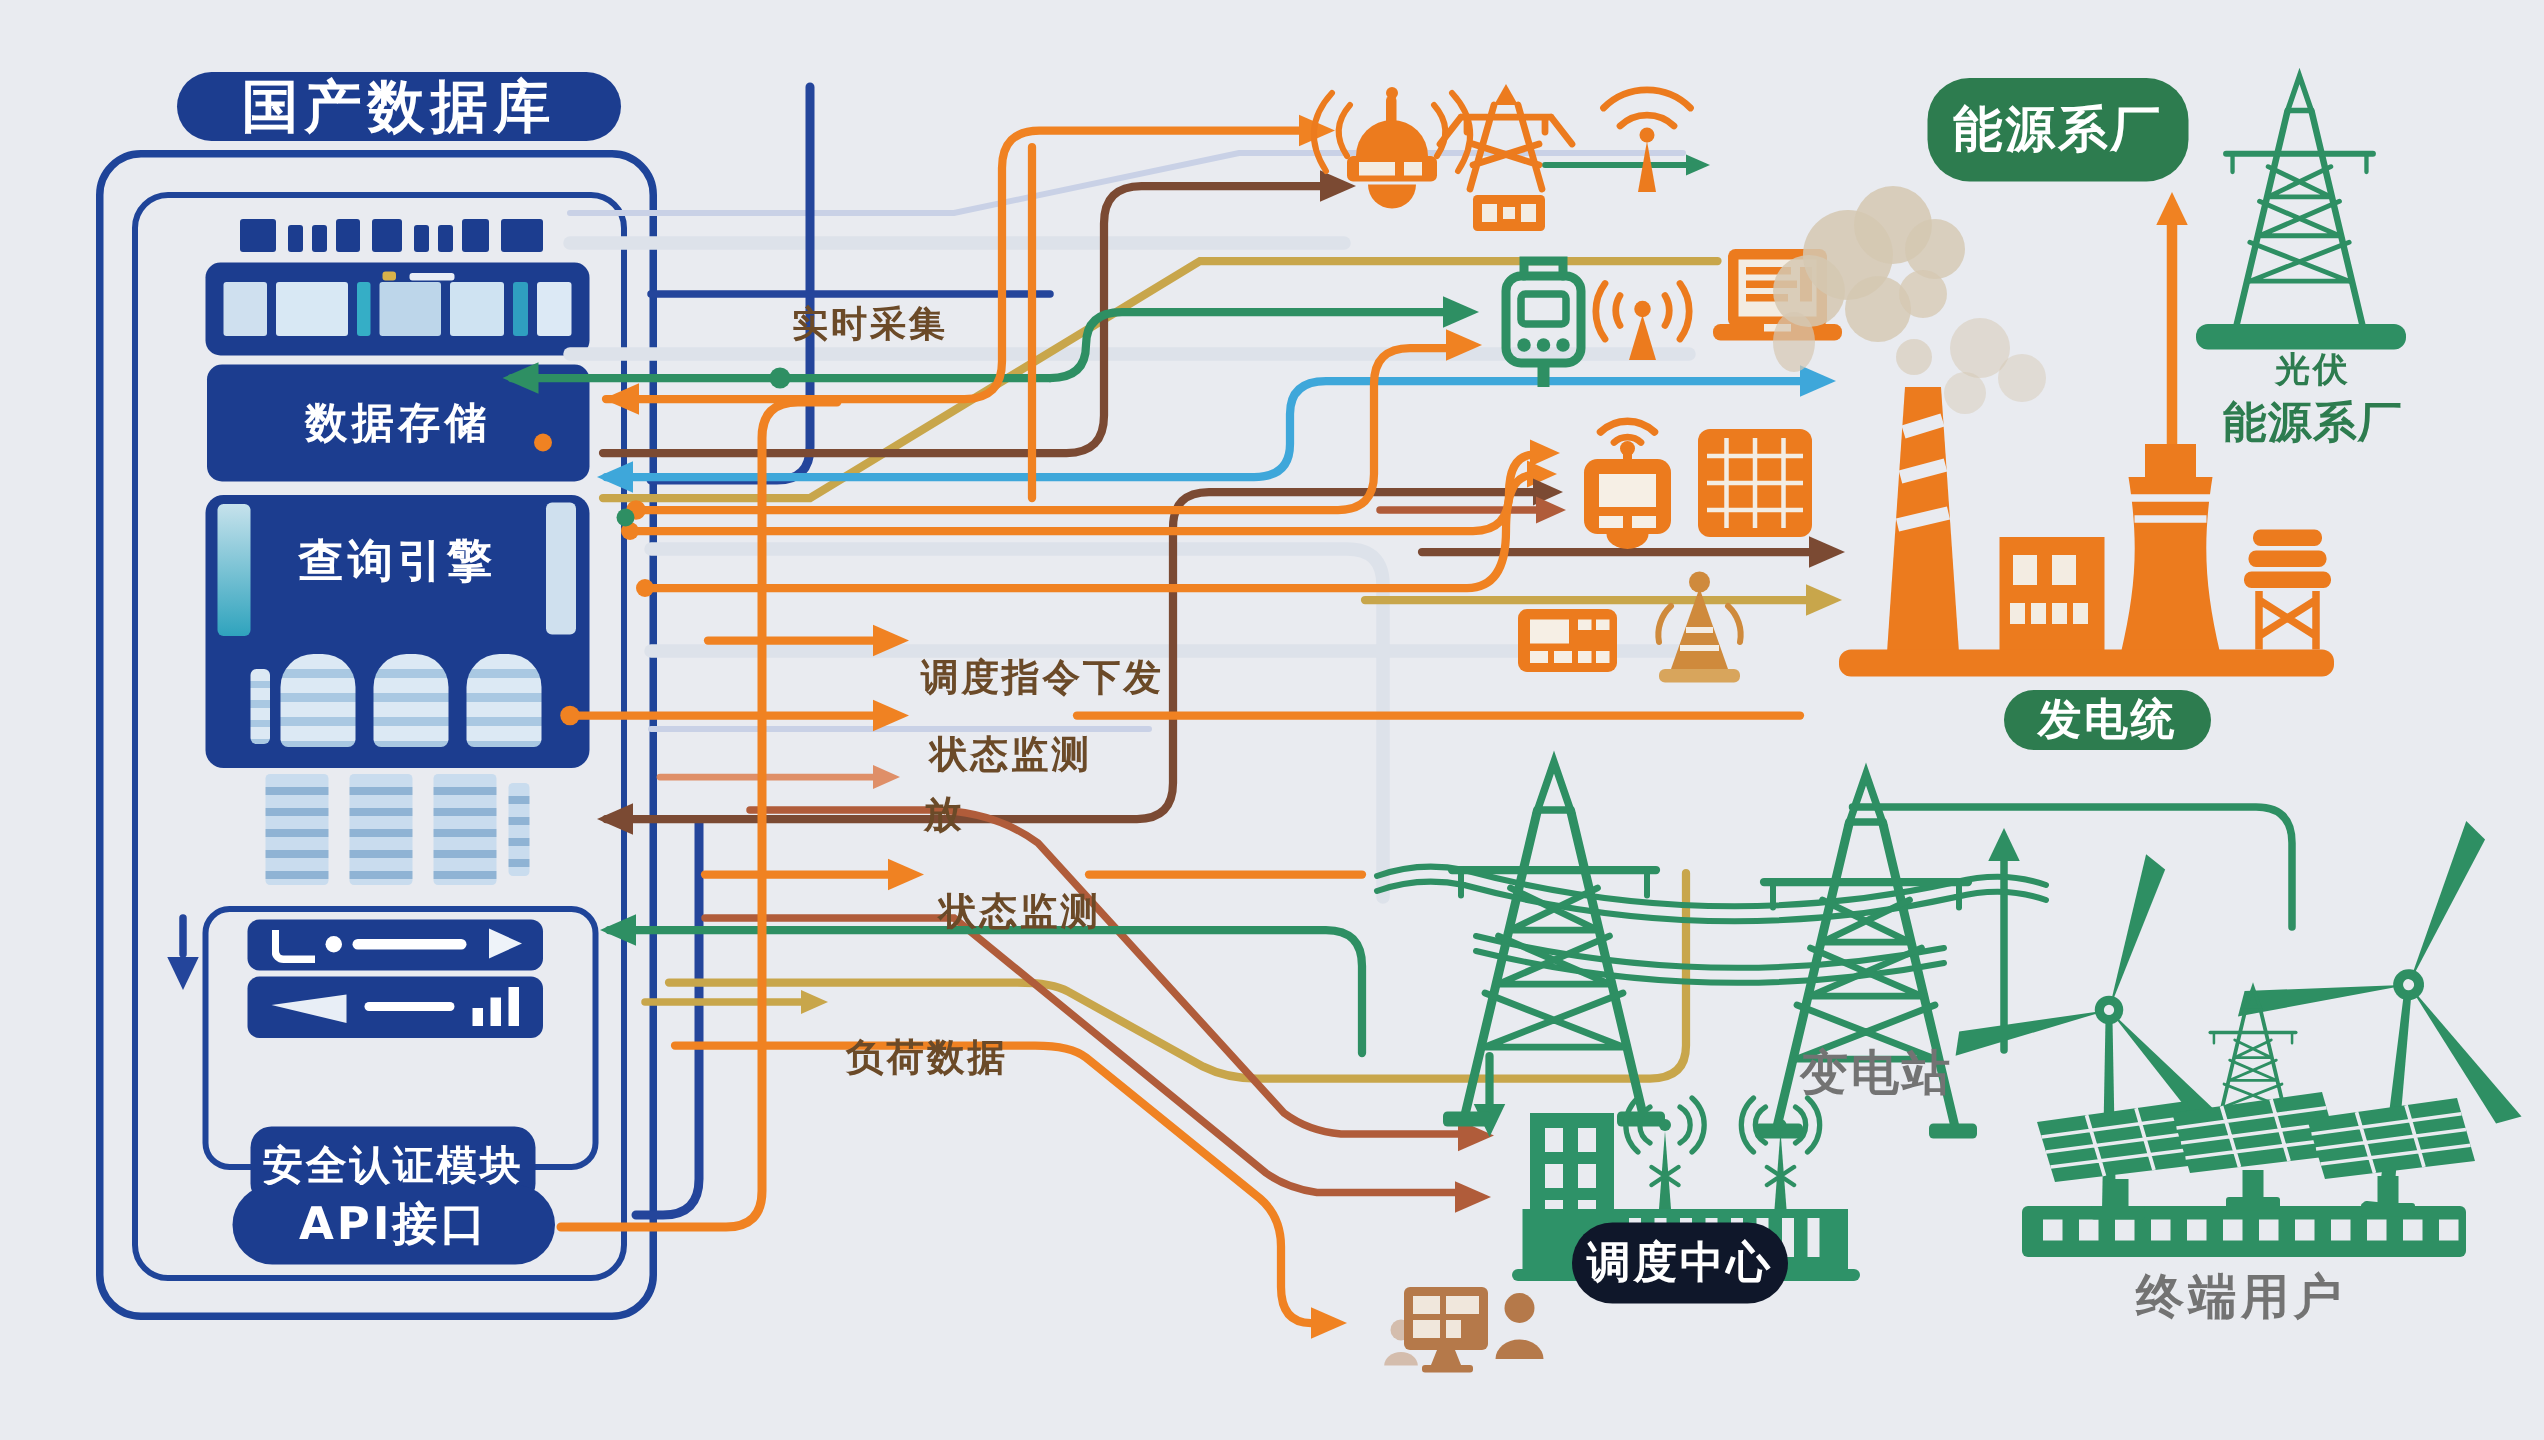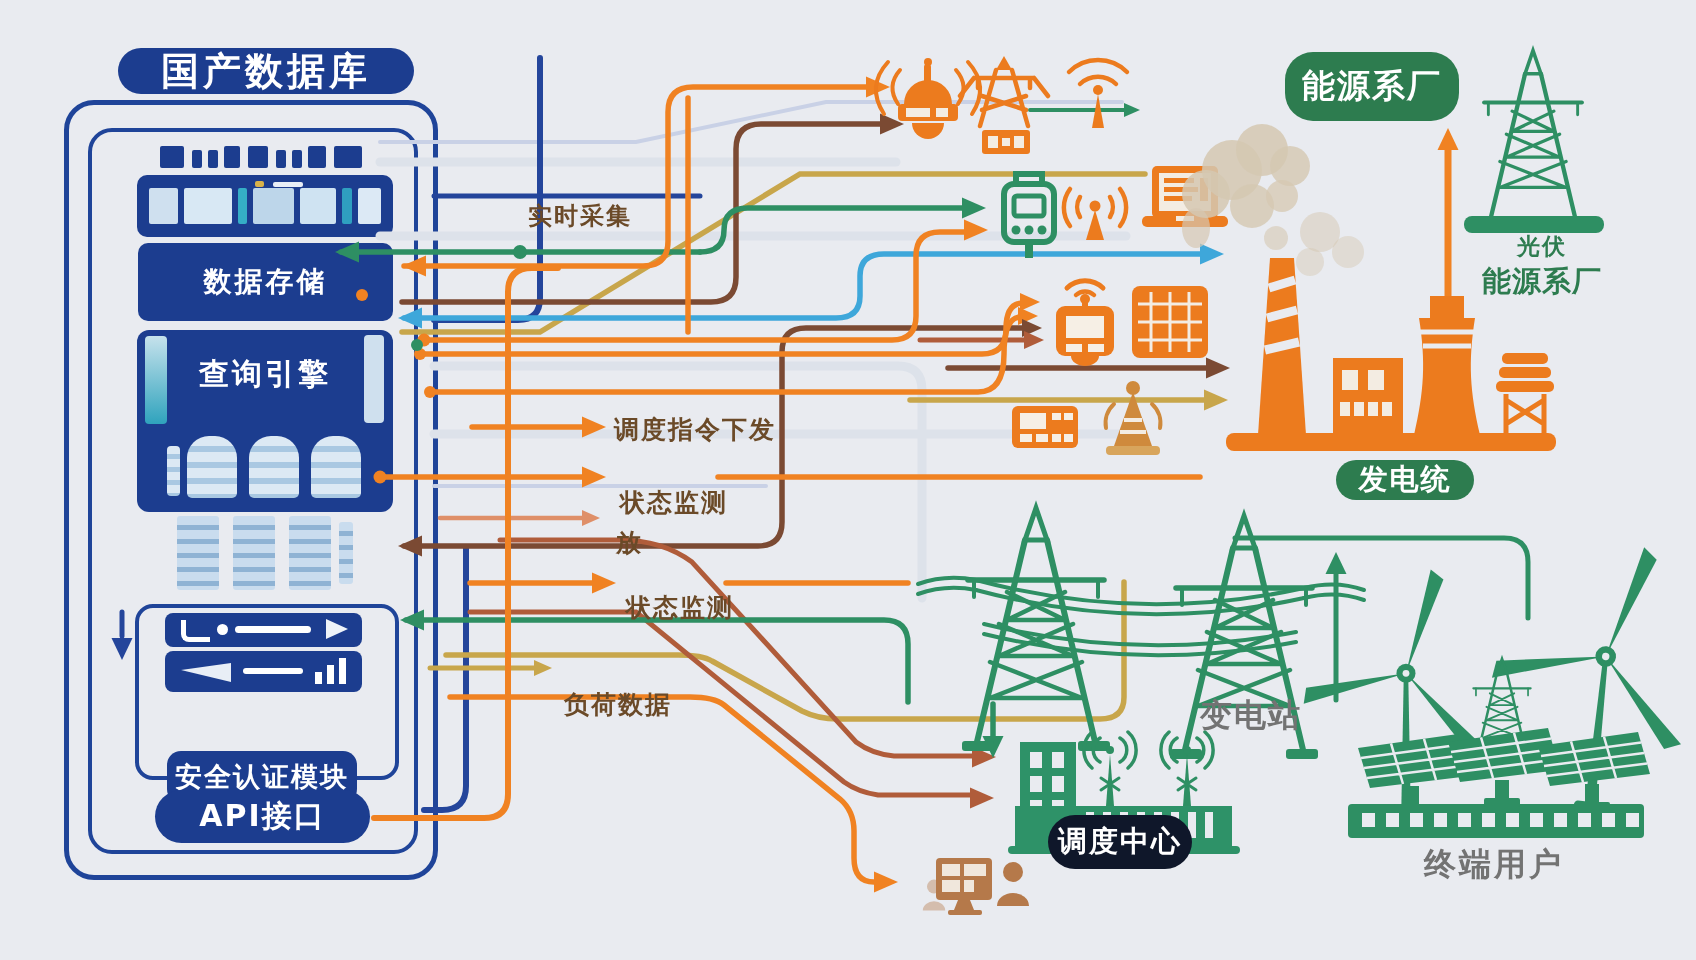--- a/index.html
+++ b/index.html
@@ -488,21 +488,21 @@
       </g>
     </g>
     <g>
       <use href="#solar" transform="translate(1412,778)"></use>
       <use href="#solar" transform="translate(1502,772)"></use>
       <use href="#solar" transform="translate(1592,776)"></use>
     </g>
   </svg>
 
   <div class="lbl flow" style="left:528px;top:176px;font-size:24px;">实时采集</div>
-  <div class="lbl flow" style="left:614px;top:389px;">调度指令下发</div>
+  <div class="lbl flow" style="left:614px;top:411px;">调度指令下发</div>
   <div class="lbl flow" style="left:620px;top:462px;">状态监测</div>
   <div class="lbl flow" style="left:616px;top:502px;">放</div>
   <div class="lbl flow" style="left:626px;top:567px;">状态监测</div>
   <div class="lbl flow" style="left:564px;top:664px;">负荷数据</div>
 
   <div class="badge badge-energy">
     <span>能源系厂</span>
   </div>
   <div class="badge badge-gen">
     <span>发电统</span>

